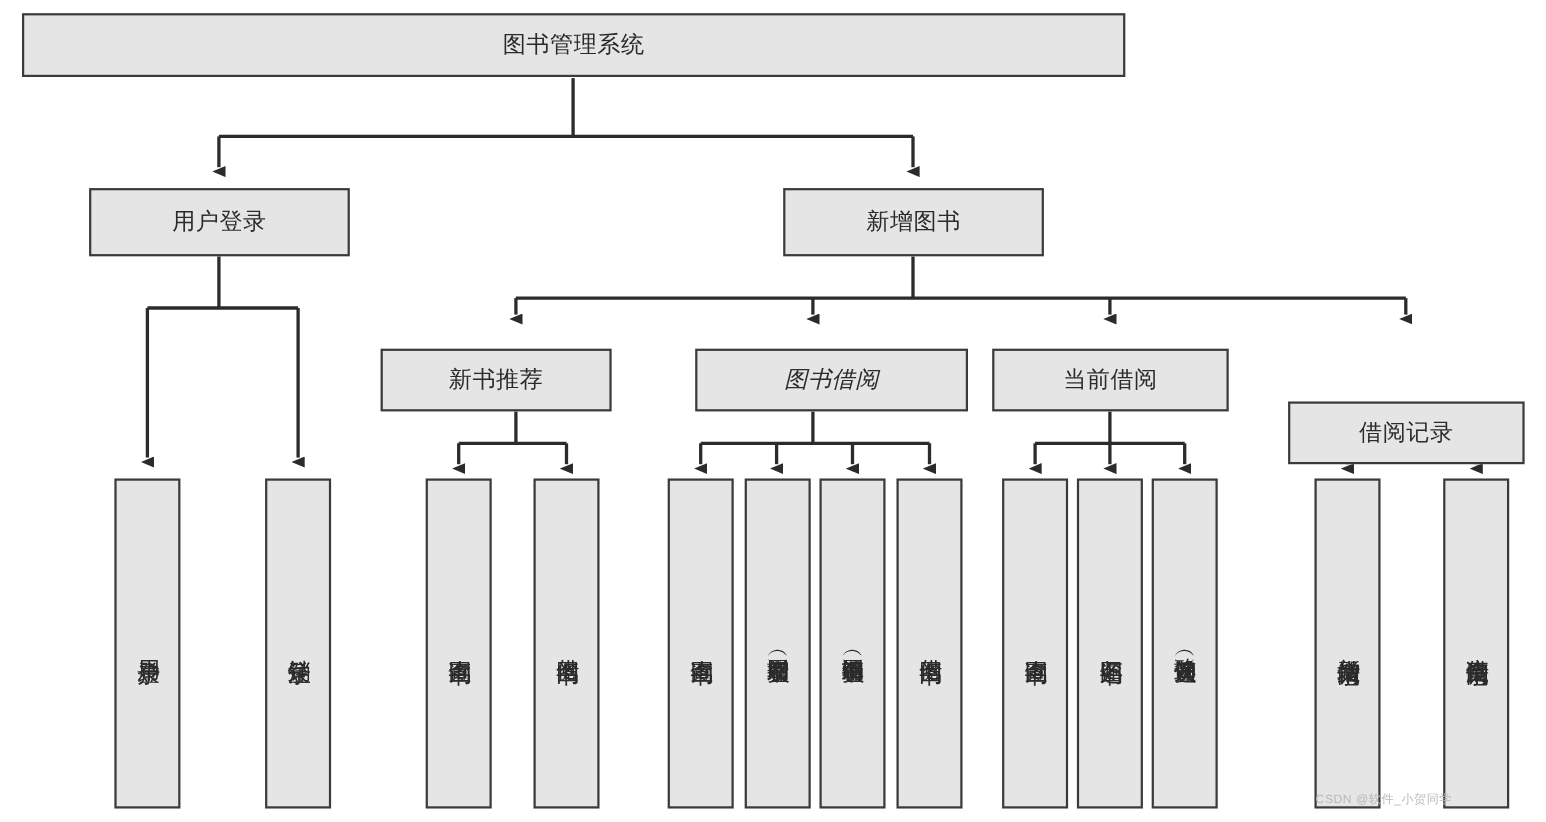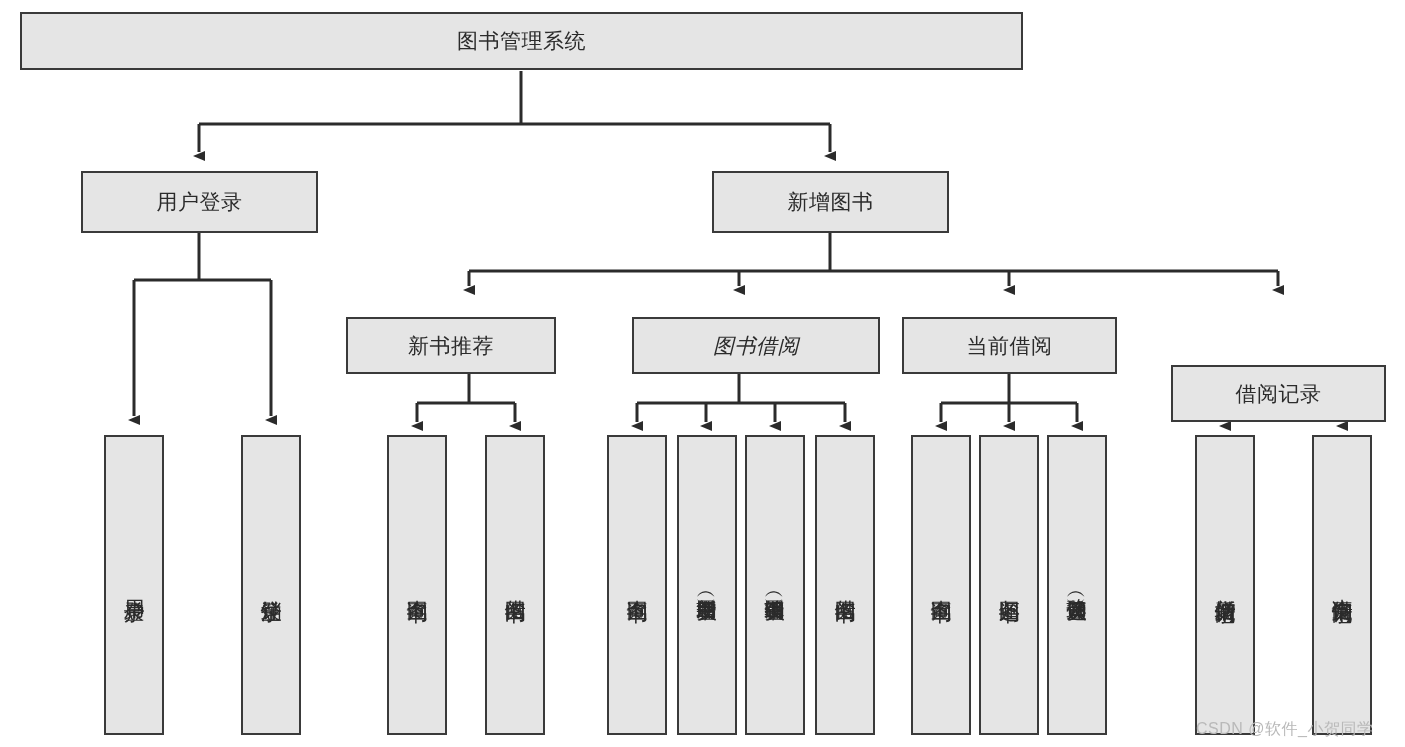--- a/index.html
+++ b/index.html
@@ -53,21 +53,21 @@
     white-space: nowrap;
     max-height: 292px;
   }
   .node-box.vertical.tall-text .node-label {
     font-size: 20px;
     letter-spacing: 0.5px;
     line-height: 1.3;
   }
   .watermark {
     position: absolute;
-    font-size: 16px;
+    font-size: 11px;
     color: #b9b9b9;
     white-space: nowrap;
     letter-spacing: 0.5px;
   }
 </style>
 </head>
 <body>
 
 <div id="diagram-root">
 

